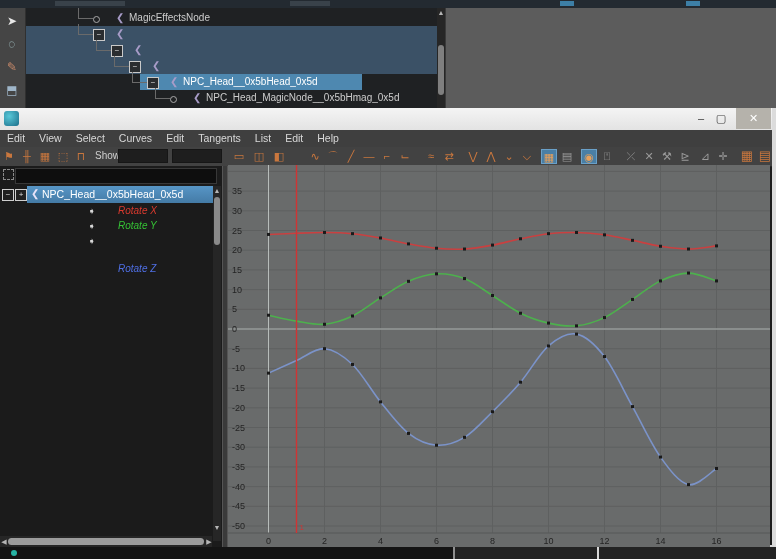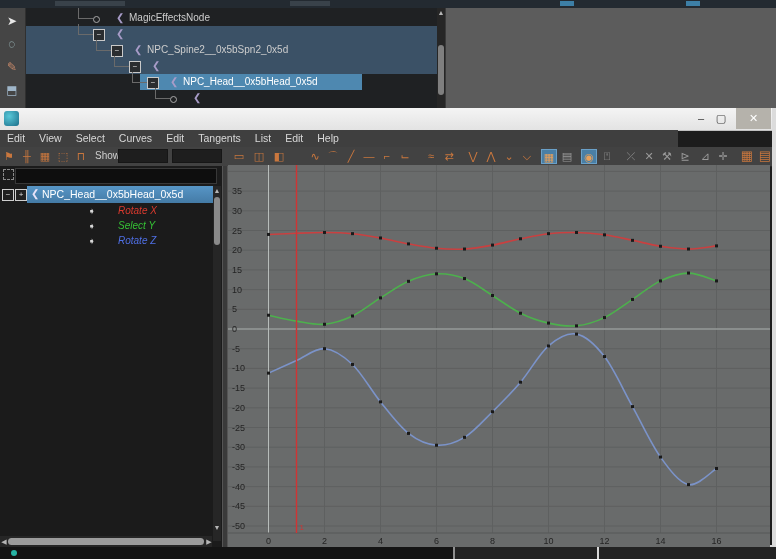--- a/index.html
+++ b/index.html
@@ -30,21 +30,21 @@
   
   #ge-window{left:0;top:108px;width:776px;height:439px;background:#1c1c1c;
              border-right:4px solid #dcdcdc;border-bottom:2px solid #d6d6d6;box-sizing:border-box;}
   #ge-titlebar{left:0;top:0;width:772px;height:22px;background:linear-gradient(#f4f4f4,#e3e3e3);
                border-bottom:1px solid #c0c0c0;}
   #ge-title{left:0;top:3px;width:772px;text-align:center;font-size:12px;color:#2e2e2e;}
   #maya-logo{left:4px;top:3px;width:15px;height:15px;border-radius:3px;
              background:radial-gradient(circle at 35% 35%,#59c8d8,#1b6e8a);}
   .win-btn{position:absolute;top:0;height:21px;text-align:center;color:#3a3a3a;font-size:11px;line-height:21px;}
   #ge-close{background:#b5b2ab;color:#ffffff;font-weight:bold;}
-  #ge-menubar{left:0;top:22px;width:678px;height:17px;background:#3f3f3f;border-bottom:1px solid #2c2c2c;}
+  #ge-menubar{left:0;top:22px;width:772px;height:17px;background:#3f3f3f;border-bottom:1px solid #2c2c2c;}
   .menu-item{float:left;padding:0 7px;font-size:10.5px;line-height:17px;color:#d8d8d8;}
   #ge-toolbar{left:0;top:39px;width:772px;height:19px;background:#424242;border-bottom:1px solid #282828;}
   .tb-icon{position:absolute;top:2px;width:14px;height:14px;font-size:11px;line-height:14px;
            text-align:center;color:#c9773e;}
   .tb-icon.gray{color:#9a9a9a;}
   .tb-icon.blue-active{background:#4a7fa5;border:1px solid #6aa0c8;color:#e8a05a;width:14px;height:13px;}
   .tb-icon.big{font-size:13px;}
   #stats-label{left:95px;top:3px;font-size:10px;color:#cfcfcf;}
   .stats-field{position:absolute;top:2px;width:48px;height:12px;background:#1e1e1e;border:1px solid #161616;}
   
@@ -104,38 +104,38 @@
       </div>
       <div class="otl-row hl-muted" style="top: 18px;">
         <div class="elbow" style="left: 52px;"></div>
         <div class="minusbox" style="left: 67px;">−</div>
         <span class="joint" style="left: 90px;">❮</span>
       </div>
       <div class="otl-row hl-muted" style="top: 34px;">
         <div class="elbow" style="left: 70px;"></div>
         <div class="minusbox" style="left: 85px;">−</div>
         <span class="joint" style="left: 108px;">❮</span>
-        <span class="lbl" style="left: 121px;">NPC_Spine2__0x5bSpn2_0x5d</span>
       </div>
       <div class="otl-row hl-muted" style="top: 50px;">
         <div class="elbow" style="left: 88px;"></div>
         <div class="minusbox" style="left: 103px;">−</div>
         <span class="joint" style="left: 126px;">❮</span>
       </div>
       <div class="otl-row" style="top: 66px;">
         <div class="hl-bright-bar" style="left: 114px; width: 222px;"></div>
         <div class="elbow" style="left: 106px;"></div>
         <div class="minusbox" style="left: 121px;">−</div>
         <span class="joint" style="left: 144px;">❮</span>
         <span class="lbl" style="left: 157px; color: rgb(255, 255, 255);">NPC_Head__0x5bHead_0x5d</span>
       </div>
       <div class="otl-row" style="top: 82px;">
         <div class="elbow" style="left: 129px;"></div>
         <div class="circle" style="left: 144px;"></div>
         <span class="joint" style="left: 167px;">❮</span>
+        <span class="lbl" style="left: 180px;">NPC_Head_MagicNode__0x5bHmag_0x5d</span>
       </div>
     </div>
   <div class="abs" id="outliner-scroll"></div>
   <div class="abs scroll-arrow" style="left:437px;top:9px;">▲</div>
   <div class="abs" id="outliner-thumb"></div>
 
   <div class="abs" id="right-panel"></div>
 
   <div class="abs" id="ge-window">
 
@@ -213,25 +213,25 @@
       <div class="abs" id="lp-hscroll"></div>
       <div class="abs scroll-arrow" style="left:0px;top:372px;">◀</div>
       <div class="abs scroll-arrow" style="left:205px;top:372px;">▶</div>
       <div class="abs" id="lp-hthumb"></div>
     <div class="chan-row" style="top: 39px;">
           <span class="chan-arrow">➧</span>
           <span class="chan-label" style="color: rgb(217, 58, 46);">Rotate X</span>
         </div>
         <div class="chan-row" style="top: 54px;">
           <span class="chan-arrow">➧</span>
-          <span class="chan-label" style="color: rgb(53, 193, 53);">Select Y</span>
+          <span class="chan-label" style="color: rgb(53, 193, 53);">Rotate Y</span>
         </div>
         <div class="chan-row" style="top: 69px;">
           <span class="chan-arrow">➧</span>
-          <span class="chan-label" style="color: rgb(79, 111, 228);">Rotate Z</span>
+          <span class="chan-label" style="color: rgb(79, 111, 228); margin-top: 28px;">Rotate Z</span>
         </div>
       </div>
 
     <div class="abs" id="ge-divider"></div>
 
     <div class="abs" id="graph-pane">
       <svg id="graph-svg" width="542" height="382">
           <line x1="40.5" y1="0" x2="40.5" y2="368" stroke="#5e6060" stroke-width="1"></line>
           <line x1="96.5" y1="0" x2="96.5" y2="368" stroke="#5e6060" stroke-width="1"></line>
           <line x1="152.5" y1="0" x2="152.5" y2="368" stroke="#5e6060" stroke-width="1"></line>

